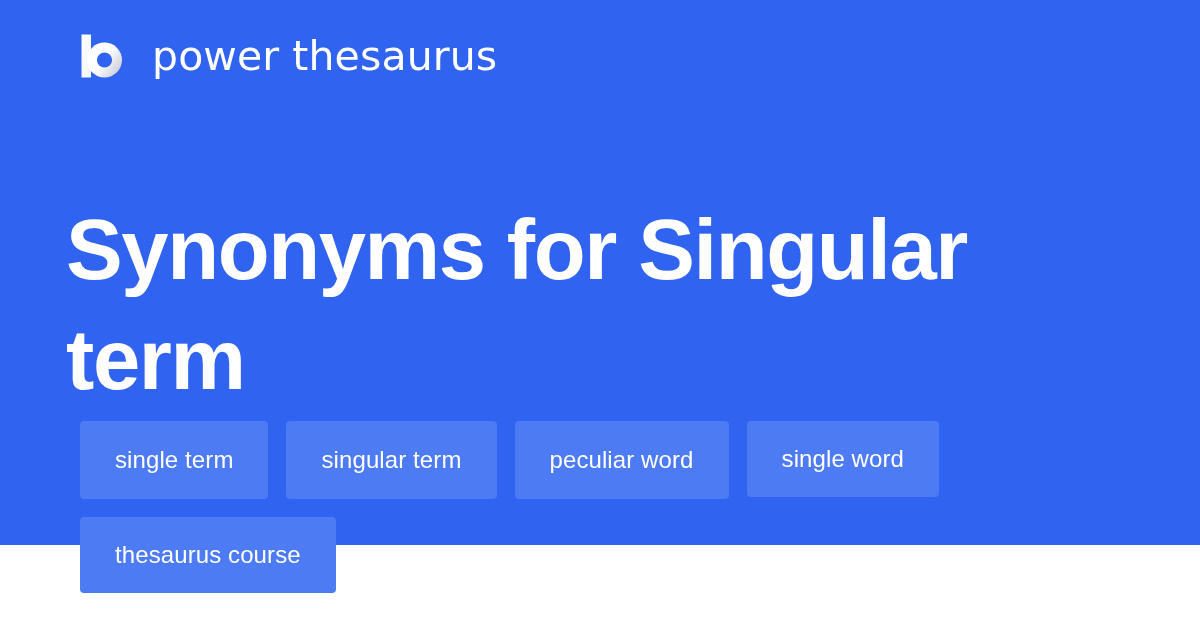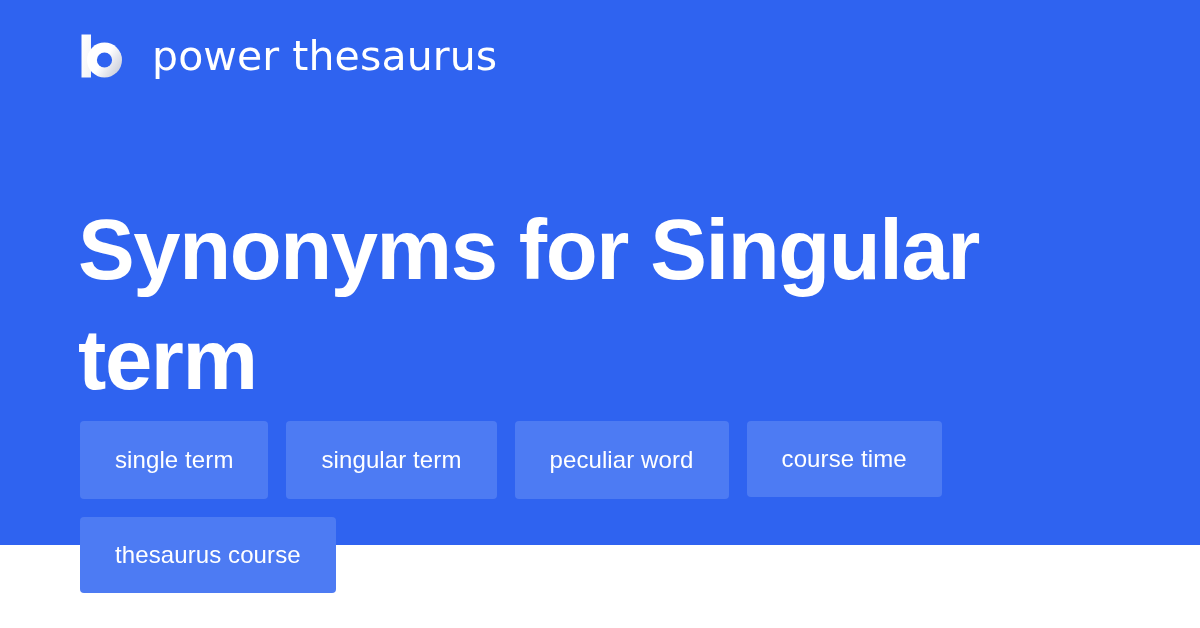--- a/index.html
+++ b/index.html
@@ -47,21 +47,21 @@
     line-height: 1;
     font-weight: 400;
     letter-spacing: 0.1px;
     white-space: nowrap;
     font-family: "DejaVu Sans", "Liberation Sans", sans-serif;
   }
 
   
   .headline {
     position: absolute;
-    left: 78px;
+    left: 66px;
     top: 138px;
     width: 960px;
     color: #ffffff;
     font-size: 85px;
     line-height: 110px;
     font-weight: 700;
     letter-spacing: -1.4px;
     font-family: "Liberation Sans", "DejaVu Sans", sans-serif;
   }
 
@@ -133,17 +133,17 @@
     </svg>
     <span class="brand-name">power thesaurus</span>
   </div>
 
   <h1 class="headline">Synonyms for Singular term</h1>
 
   <div class="chips">
     <div class="chip">single term</div>
     <div class="chip">singular term</div>
     <div class="chip">peculiar word</div>
-    <div class="chip chip-row-2">course time</div>
+    <div class="chip chip-row-2">single word</div>
     <div class="chip chip-row-2">thesaurus course</div>
   </div>
 
 </div>
 
 </body></html>

